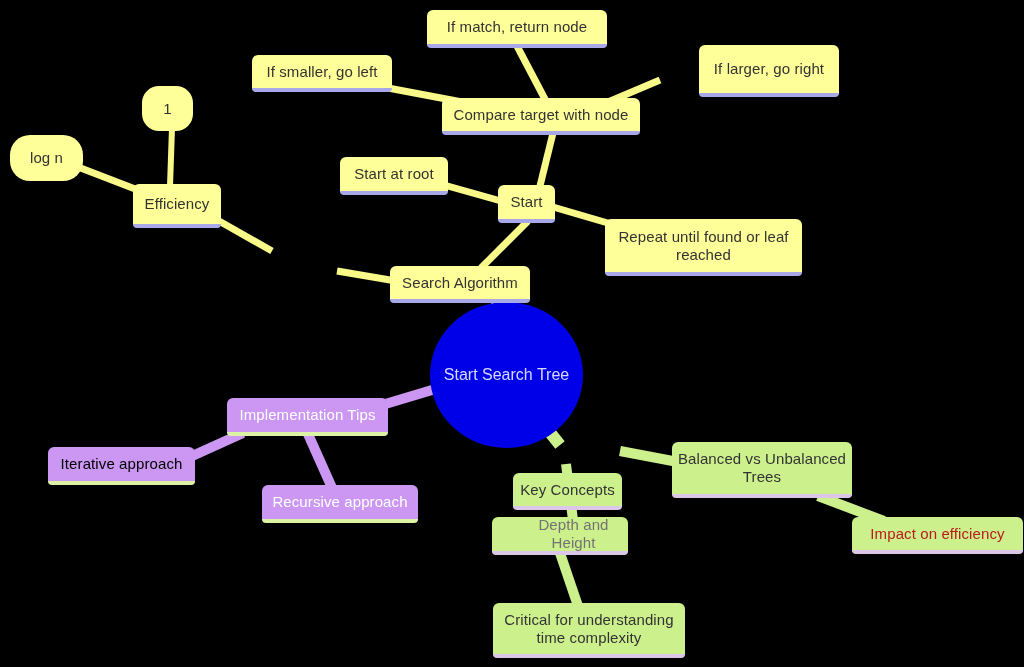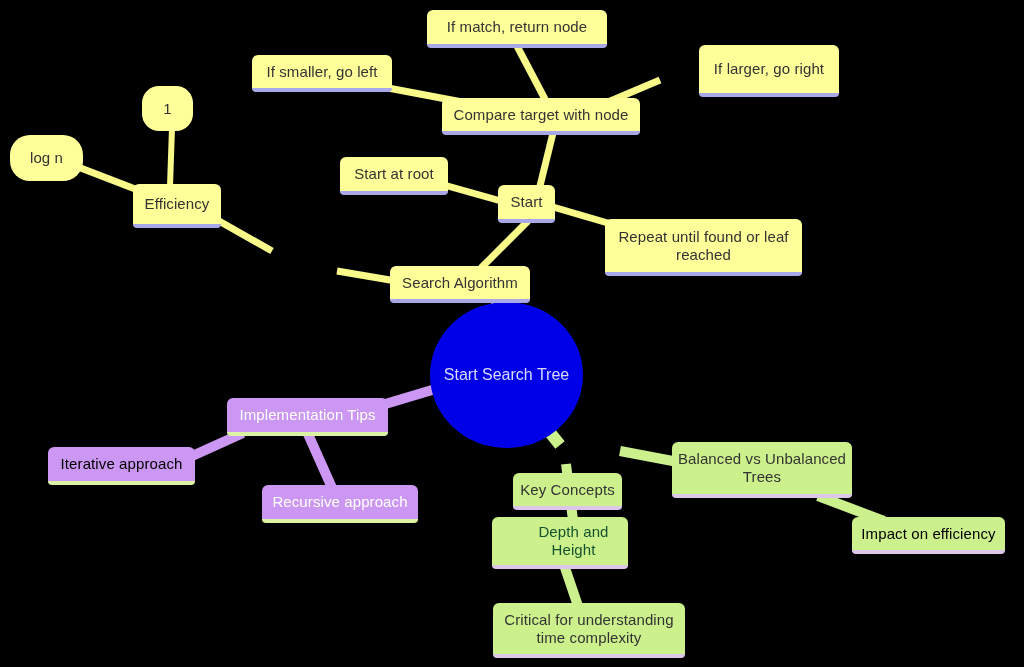--- a/index.html
+++ b/index.html
@@ -86,16 +86,16 @@
     <div class="node " style="left: 605px; top: 219px; width: 197px; height: 57px; background: rgb(255, 255, 153); color: rgb(51, 51, 51); border-bottom: 4px solid rgb(168, 168, 232);">Repeat until found or leaf reached</div>
     <div class="node " style="left: 390px; top: 266px; width: 140px; height: 37px; background: rgb(255, 255, 153); color: rgb(51, 51, 51); border-bottom: 4px solid rgb(168, 168, 232);">Search Algorithm</div>
     <div class="node " style="left: 133px; top: 184px; width: 88px; height: 44px; background: rgb(255, 255, 153); color: rgb(51, 51, 51); border-bottom: 4px solid rgb(168, 168, 232);">Efficiency</div>
     <div class="node pill" style="left: 10px; top: 135px; width: 73px; height: 46px; background: rgb(255, 255, 153); color: rgb(51, 51, 51);">log n</div>
     <div class="node squircle" style="left: 142px; top: 86px; width: 51px; height: 45px; background: rgb(255, 255, 153); color: rgb(51, 51, 51);">1</div>
     <div class="node " style="left: 227px; top: 398px; width: 161px; height: 38px; background: rgb(203, 151, 242); color: rgb(255, 255, 255); border-bottom: 4px solid rgb(220, 243, 166);">Implementation Tips</div>
     <div class="node " style="left: 48px; top: 447px; width: 147px; height: 38px; background: rgb(203, 151, 242); color: #000000; border-bottom: 4px solid rgb(220, 243, 166);">Iterative approach</div>
     <div class="node " style="left: 262px; top: 485px; width: 156px; height: 38px; background: rgb(203, 151, 242); color: rgb(255, 255, 255); border-bottom: 4px solid rgb(220, 243, 166);">Recursive approach</div>
     <div class="node " style="left: 513px; top: 429px; width: 109px; height: 37px; background: rgb(204, 240, 140); color: rgb(51, 51, 51); border-bottom: 4px solid rgb(221, 199, 233); margin-top: 44px;">Key Concepts</div>
     <div class="node " style="left: 672px; top: 442px; width: 180px; height: 56px; background: rgb(204, 240, 140); color: rgb(51, 51, 51); border-bottom: 4px solid rgb(221, 199, 233);">Balanced vs Unbalanced Trees</div>
-    <div class="node " style="left: 852px; top: 517px; width: 153px; height: 37px; background: rgb(204, 240, 140); color: #000000; border-bottom: 4px solid rgb(221, 199, 233); text-align: center;">Impact on efficiency</div>
-    <div class="node " style="left: 492px; top: 517px; width: 136px; height: 52px; background: rgb(204, 240, 140); color: #14532d; border-bottom: 4px solid rgb(221, 199, 233); padding-left: 32px;">Depth and Height</div>
+    <div class="node " style="left: 852px; top: 517px; width: 171px; height: 37px; background: rgb(204, 240, 140); color: #b91c1c; border-bottom: 4px solid rgb(221, 199, 233); text-align: center;">Impact on efficiency</div>
+    <div class="node " style="left: 492px; top: 517px; width: 136px; height: 38px; background: rgb(204, 240, 140); color: #737373; border-bottom: 4px solid rgb(221, 199, 233); padding-left: 32px;">Depth and Height</div>
     <div class="node " style="left: 493px; top: 603px; width: 192px; height: 55px; background: rgb(204, 240, 140); color: rgb(51, 51, 51); border-bottom: 4px solid rgb(221, 199, 233);">Critical for understanding time complexity</div>
   </div>
 
 </body></html>

